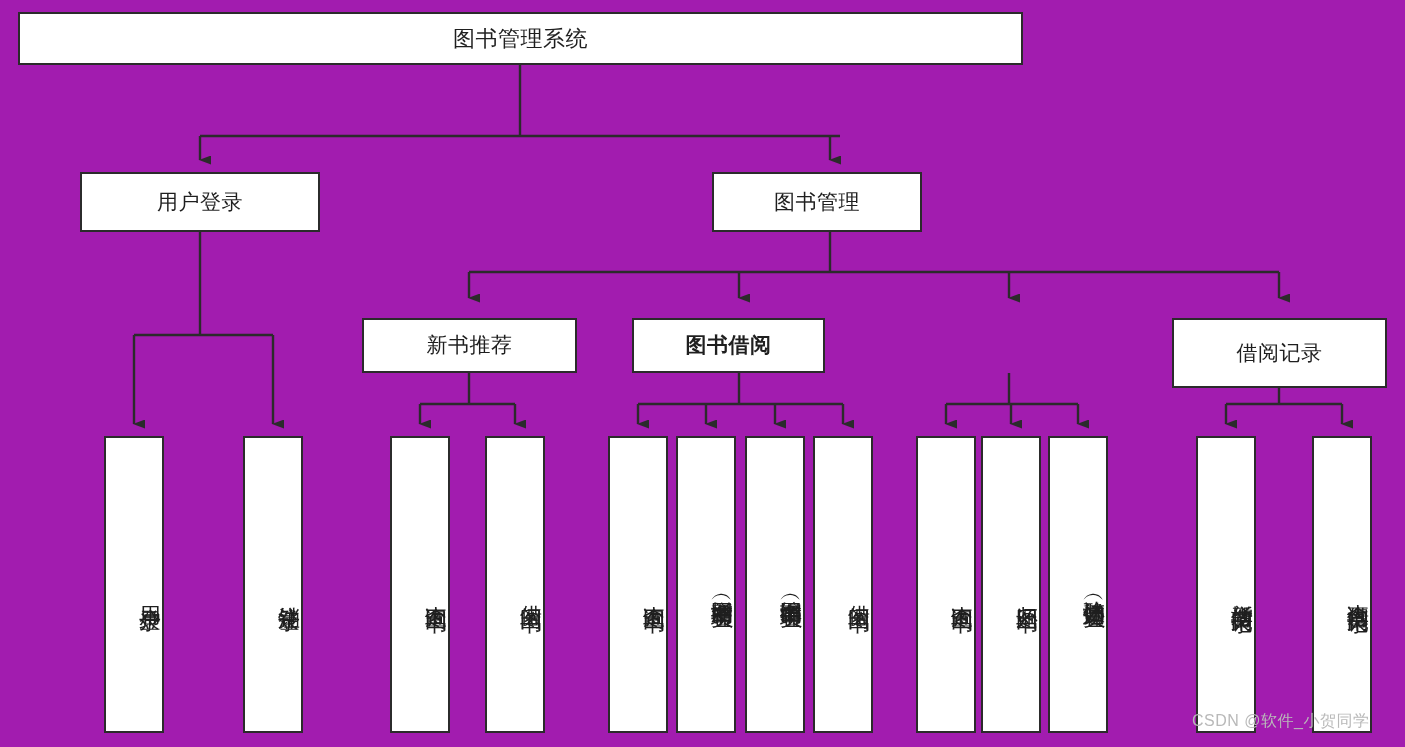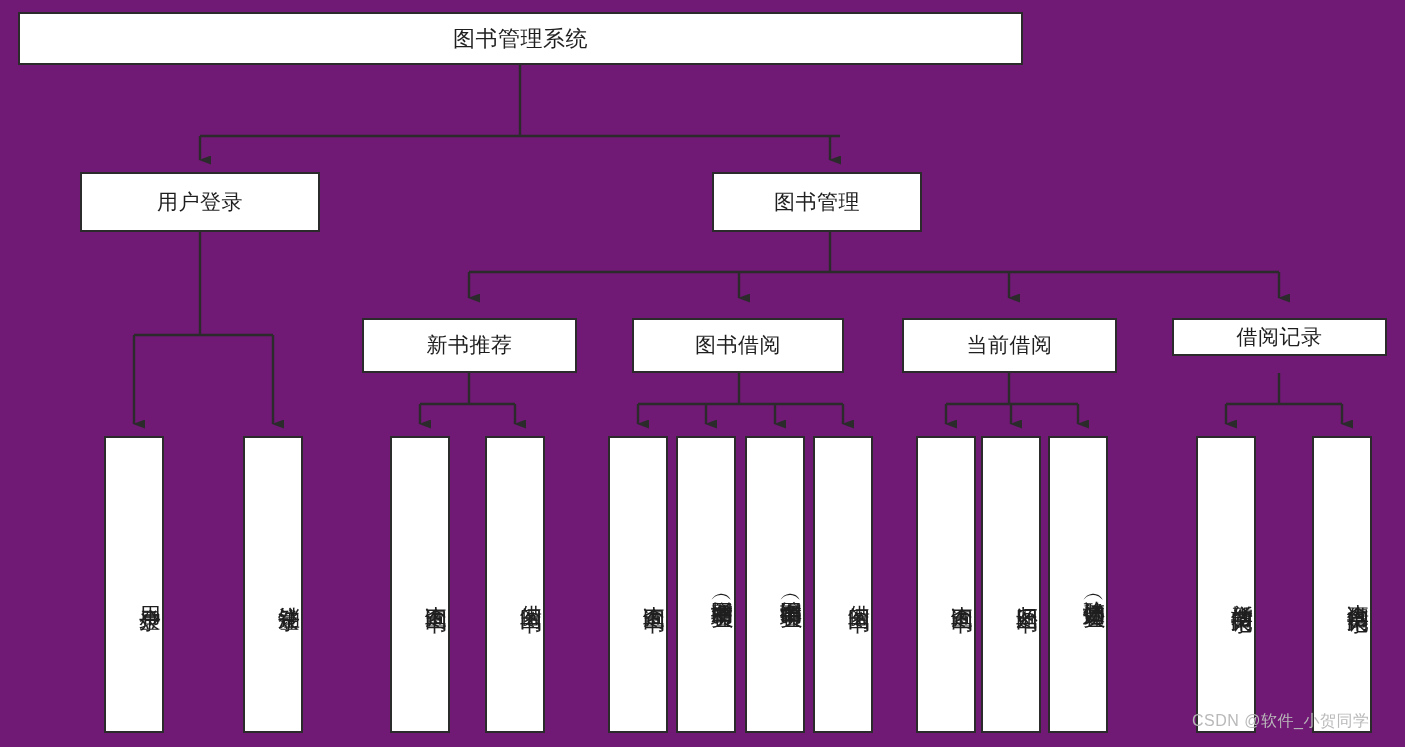--- a/index.html
+++ b/index.html
@@ -7,21 +7,21 @@
     padding: 0;
     background: #ffffff;
   }
   body {
     font-family: "Liberation Sans", "DejaVu Sans", sans-serif;
   }
   #canvas {
     position: relative;
     width: 1405px;
     height: 747px;
-    background: #701a75;
+    background: #a21caf;
     overflow: hidden;
   }
   #edges {
     position: absolute;
     left: 0;
     top: 0;
     width: 1405px;
     height: 747px;
   }
   .node {
@@ -131,27 +131,24 @@
   <div class="node horizontal" style="left:80px; top:172px; width:240px; height:60px;">
     <span>用户登录</span>
   </div>
   <div class="node horizontal" style="left:712px; top:172px; width:210px; height:60px;">
     <span>图书管理</span>
   </div>
 
   <div class="node horizontal" style="left:362px; top:318px; width:215px; height:55px;">
     <span>新书推荐</span>
   </div>
-  <div class="node horizontal" style="left:632px; top:318px; width:212px; height:55px;">
+  <div class="node horizontal" style="left:632px; top:318px; width:193px; height:55px;font-weight:bold;">
     <span>图书借阅</span>
   </div>
-  <div class="node horizontal" style="left:902px; top:318px; width:215px; height:55px;">
-    <span>当前借阅</span>
-  </div>
-  <div class="node horizontal" style="left:1172px; top:318px; width:215px; height:38px;">
+  <div class="node horizontal" style="left:1172px; top:318px; width:215px; height:70px;">
     <span>借阅记录</span>
   </div>
 
   <div class="node vertical" style="left:104px; top:436px; width:60px; height:297px;">
     <span>用户登录</span>
   </div>
   <div class="node vertical" style="left:243px; top:436px; width:60px; height:297px;">
     <span>注销登录</span>
   </div>
 

